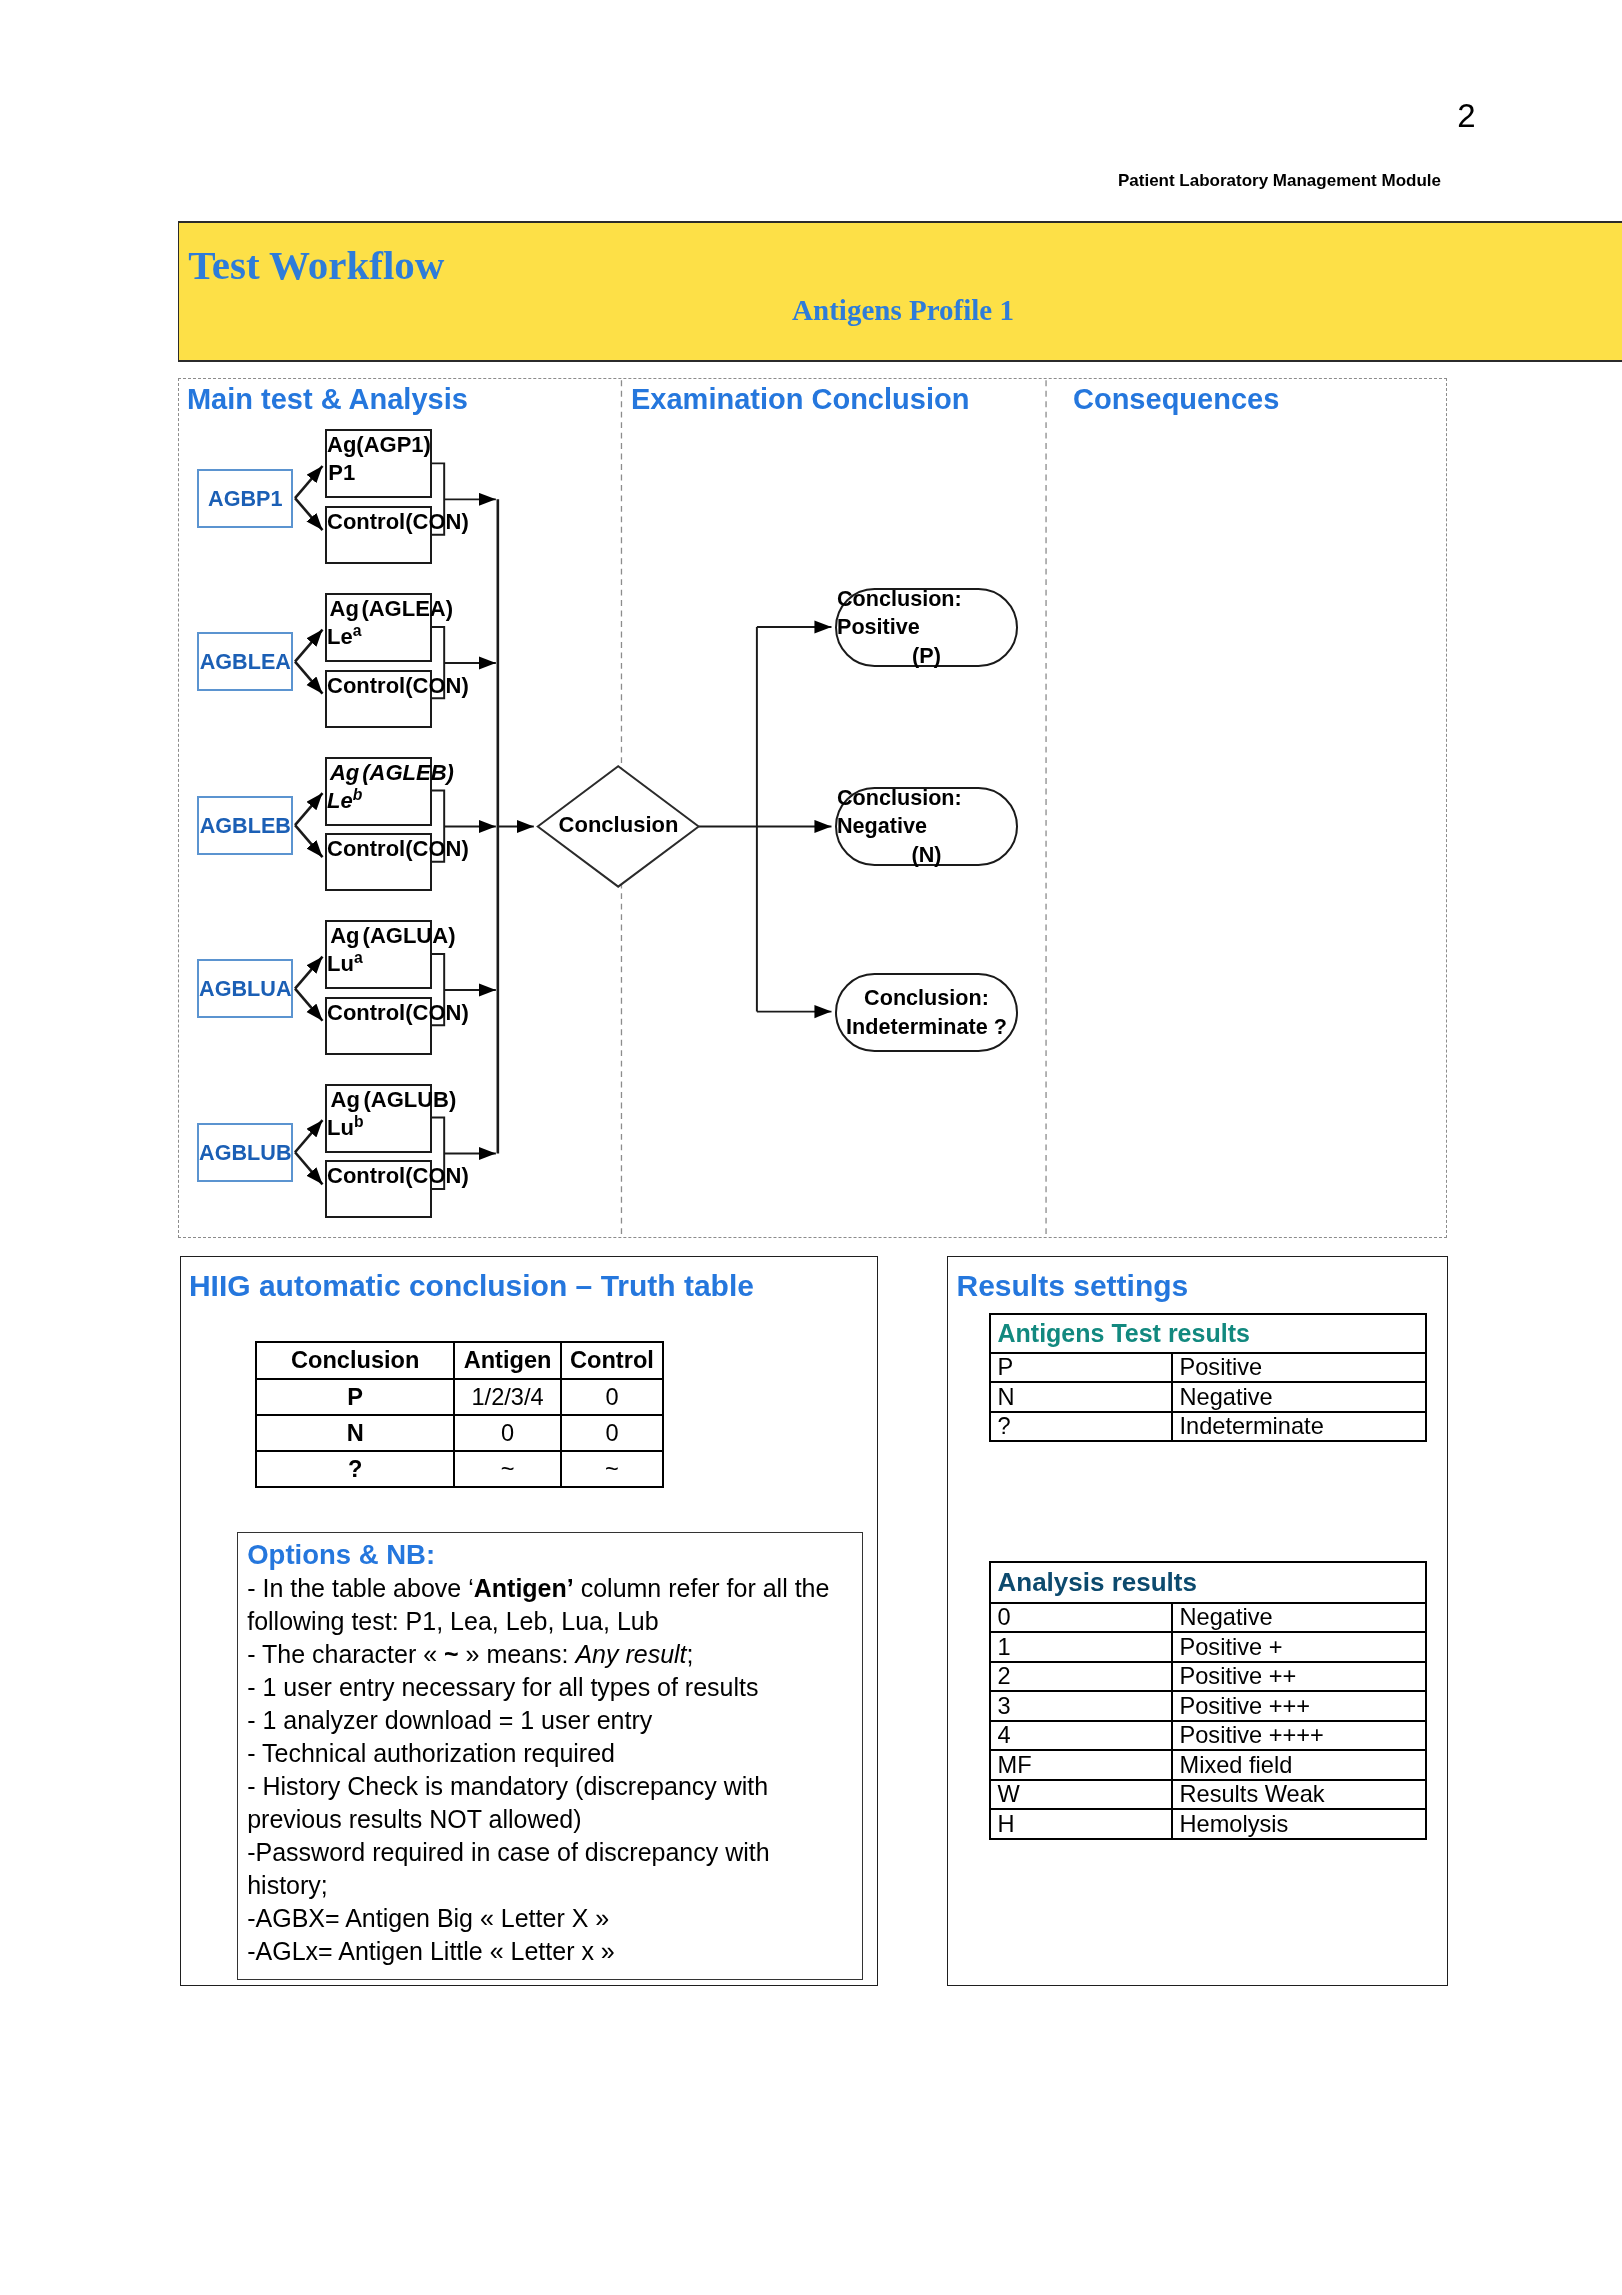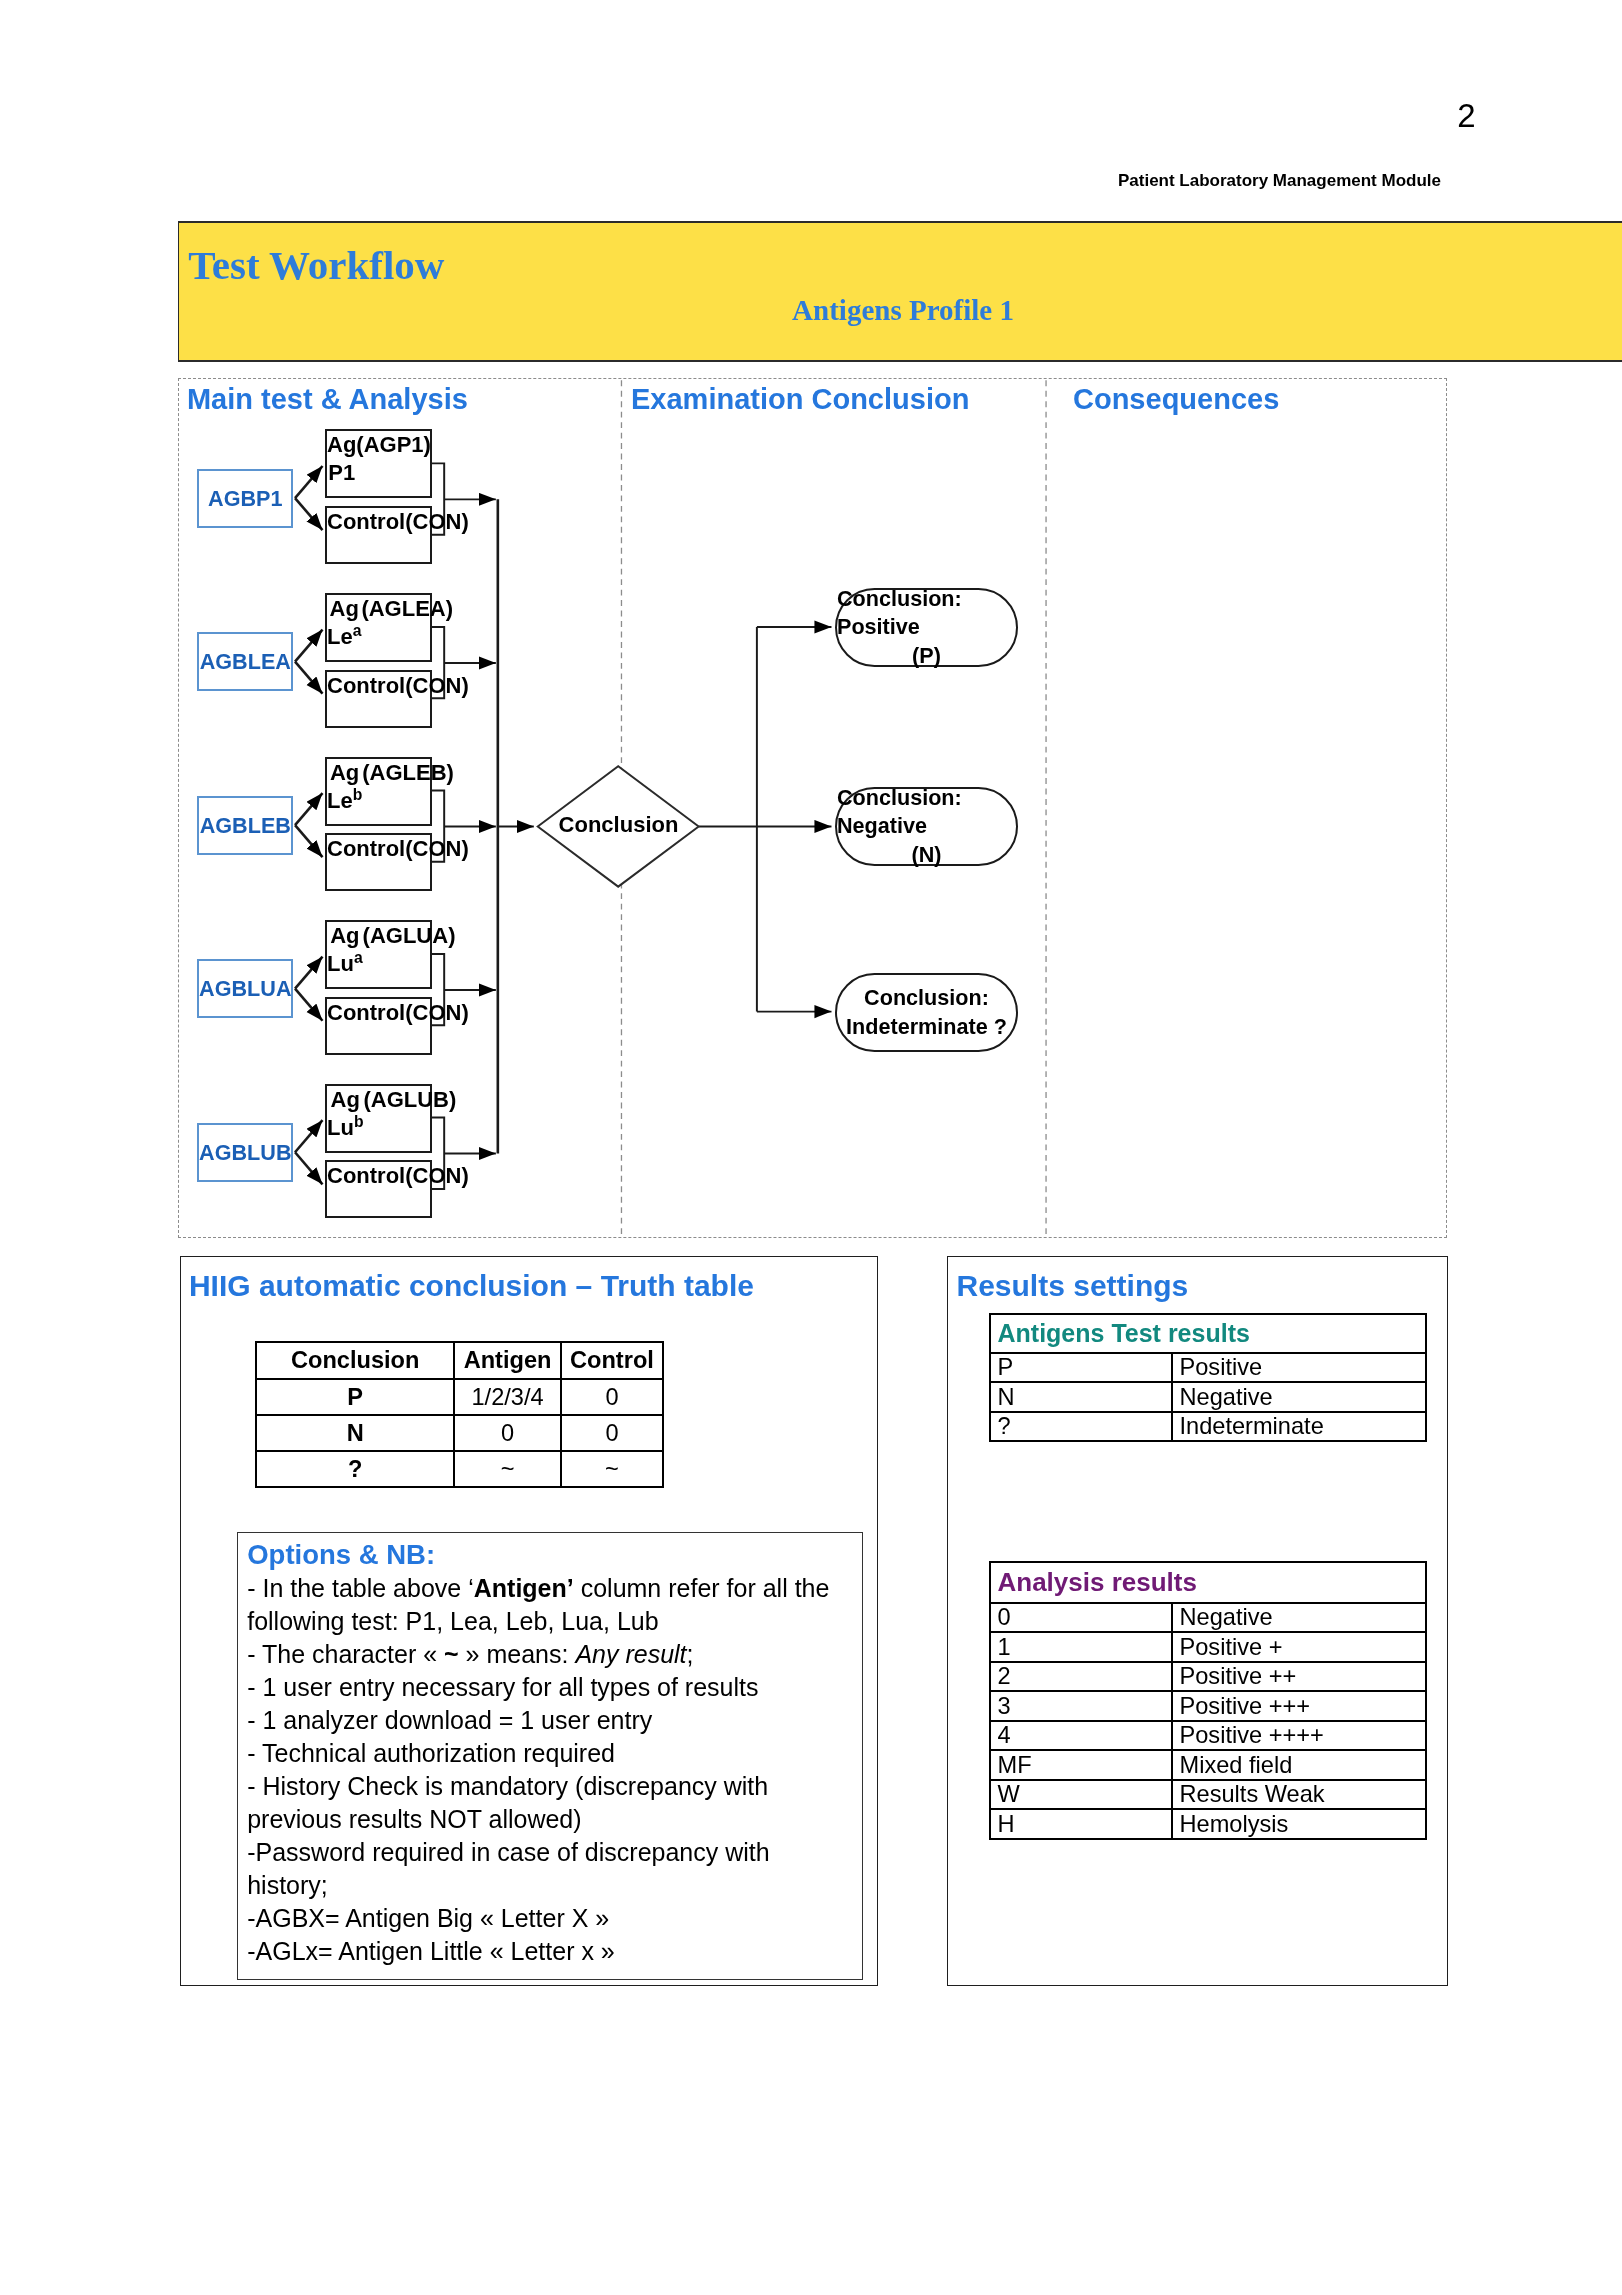--- a/index.html
+++ b/index.html
@@ -48,21 +48,21 @@
   .opt-line{font-size:25px;line-height:33px;}
   .opt-line b{font-weight:bold;} .opt-line i{}
 
   .res-tbl{width:438px;}
   .res-tbl th{border:2px solid #000;text-align:left;padding:3.9px 6.5px;height:29px;}
   .res-tbl td{border:2px solid #000;text-align:left;font-size:23.6px;font-weight:normal;height:27.5px;padding:0 6.5px;}
   .res-tbl .k{width:167px;}
   .antigens-tbl{left:41px;top:56px;}
   .antigens-tbl th{font-size:25px;color:#12897f;font-weight:bold;}
   .analysis-tbl{left:41px;top:304px;}
-  .analysis-tbl th{font-size:26px;color:#701a75;font-weight:bold;}
+  .analysis-tbl th{font-size:26px;color:#0c4a6e;font-weight:bold;}
 </style>
 </head>
 <body>
 
 <div class="abs page-num">2</div>
 <div class="abs module-hdr">Patient Laboratory Management Module</div>
 
 <div class="abs title-box">
   <div class="abs title-main">Test Workflow</div>
   <div class="abs title-sub">Antigens Profile 1</div>
@@ -140,21 +140,21 @@
   <div class="abs node" style="left:146px;top:214px;height:69px;">
     <div><span>Ag Le</span><sup>a</sup></div>
     <div>(AGLEA)</div>
   </div>
   <div class="abs node" style="left:146px;top:291px;height:58px;">
     <div>Control</div>
     <div>(CON)</div>
   </div>
 
   <div class="abs grp-label" style="left:18.3px;top:417px;">AGBLEB</div>
-  <div class="abs node" style="left:146px;top:378px;height:69px;">
+  <div class="abs node" style="left:146px;top:378px;height:69px;font-style:italic;">
     <div><span>Ag Le</span><sup>b</sup></div>
     <div>(AGLEB)</div>
   </div>
   <div class="abs node" style="left:146px;top:454px;height:58px;">
     <div>Control</div>
     <div>(CON)</div>
   </div>
 
   <div class="abs grp-label" style="left:18.3px;top:580px;">AGBLUA</div>
   <div class="abs node" style="left:146px;top:541px;height:69px;">

